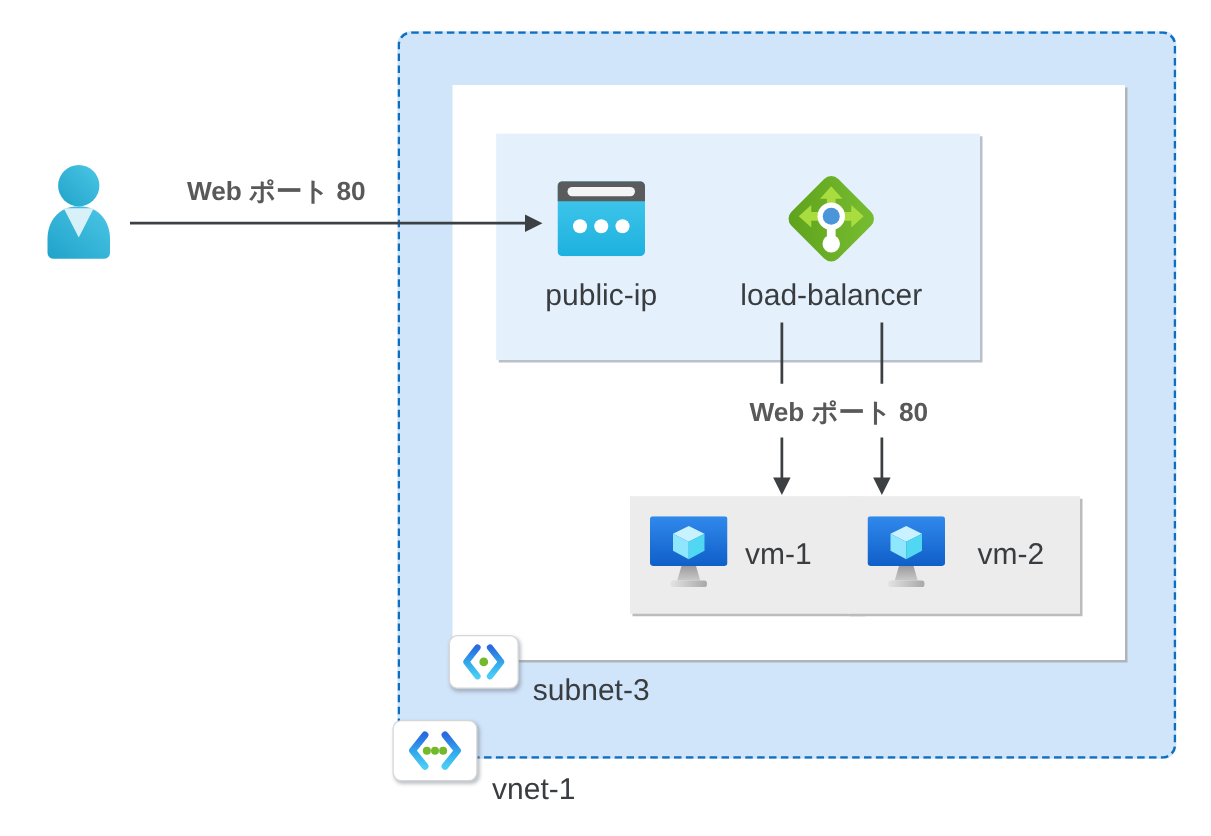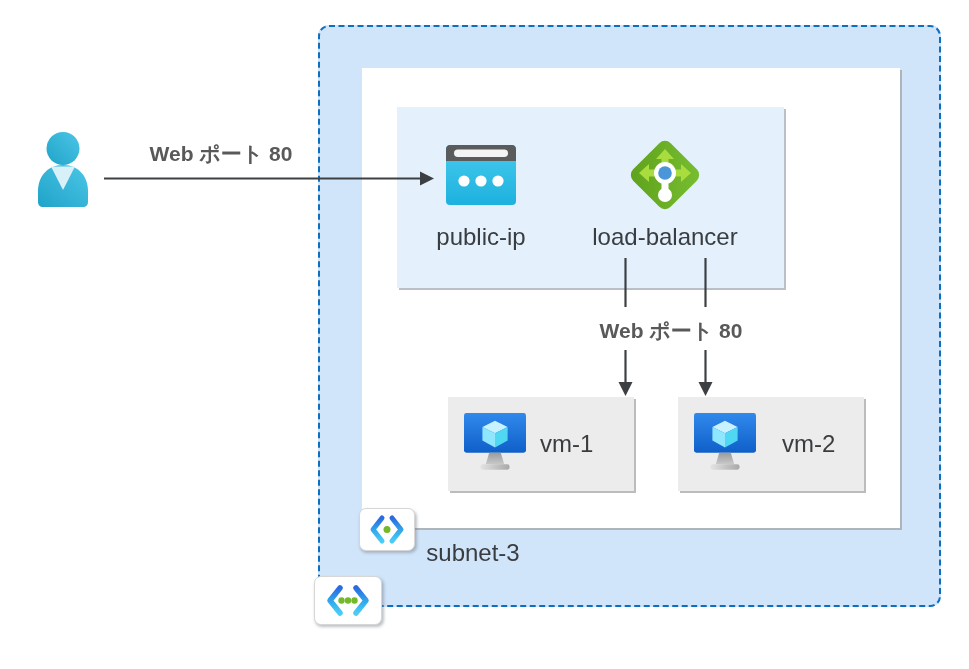--- a/index.html
+++ b/index.html
@@ -92,21 +92,21 @@
     </svg>
   </div>
 
   <div class="lbl" style="left:381px;top:224px;width:200px;">public-ip</div>
   <div class="lbl" style="left:565px;top:224px;width:200px;">load-balancer</div>
 
   <div class="flow-lbl" style="left:121px;top:142px;width:200px;">Web ポート 80</div>
 
   <div class="flow-lbl" style="left:571px;top:319px;width:200px;">Web ポート 80</div>
 
-  <div class="vm-box" style="left:448px;top:397px;">
+  <div class="vm-box" style="left:504px;top:397px;">
     <svg width="62" height="62" viewBox="0 0 64 64">
       <defs>
         <linearGradient id="g-vm" x1="0" y1="0" x2="0" y2="1">
           <stop offset="0" stop-color="#3189ec"></stop>
             <stop offset="1" stop-color="#0f5fc8"></stop>
         </linearGradient>
         <linearGradient id="g-stand" x1="0" y1="0" x2="0" y2="1">
           <stop offset="0" stop-color="#9b9b9b"></stop>
             <stop offset="1" stop-color="#c9c9c9"></stop>
         </linearGradient>
@@ -155,20 +155,21 @@
 
   <div class="icon-chip" style="left:314px;top:576px;width:66px;height:47px;">
     <svg width="56" height="37" viewBox="0 0 56 37">
       <path d="M20,6 L10,18.5 L20,31" fill="none" stroke="url(#g-ch)" stroke-width="5.5" stroke-linecap="round" stroke-linejoin="round"></path>
       <path d="M36,6 L46,18.5 L36,31" fill="none" stroke="url(#g-ch)" stroke-width="5.5" stroke-linecap="round" stroke-linejoin="round"></path>
       <circle cx="21.5" cy="18.5" r="3.2" fill="#74b82c"></circle>
       <circle cx="28" cy="18.5" r="3.2" fill="#74b82c"></circle>
       <circle cx="34.5" cy="18.5" r="3.2" fill="#74b82c"></circle>
     </svg>
   </div>
+  <div class="lbl" style="left:327px;top:619px;width:200px;">vnet-1</div>
 
   <svg class="overlay" width="969" height="669" viewBox="0 0 969 669">
     <g stroke="#3d4043" stroke-width="2.2" fill="#3d4043">
 
       <line x1="104" y1="178.5" x2="421" y2="178.5"></line>
       <polygon points="420,171.5 420,185.5 434,178.5" stroke="none"></polygon>
 
       <line x1="625.5" y1="258" x2="625.5" y2="307"></line>
       <line x1="705.5" y1="258" x2="705.5" y2="307"></line>
 

